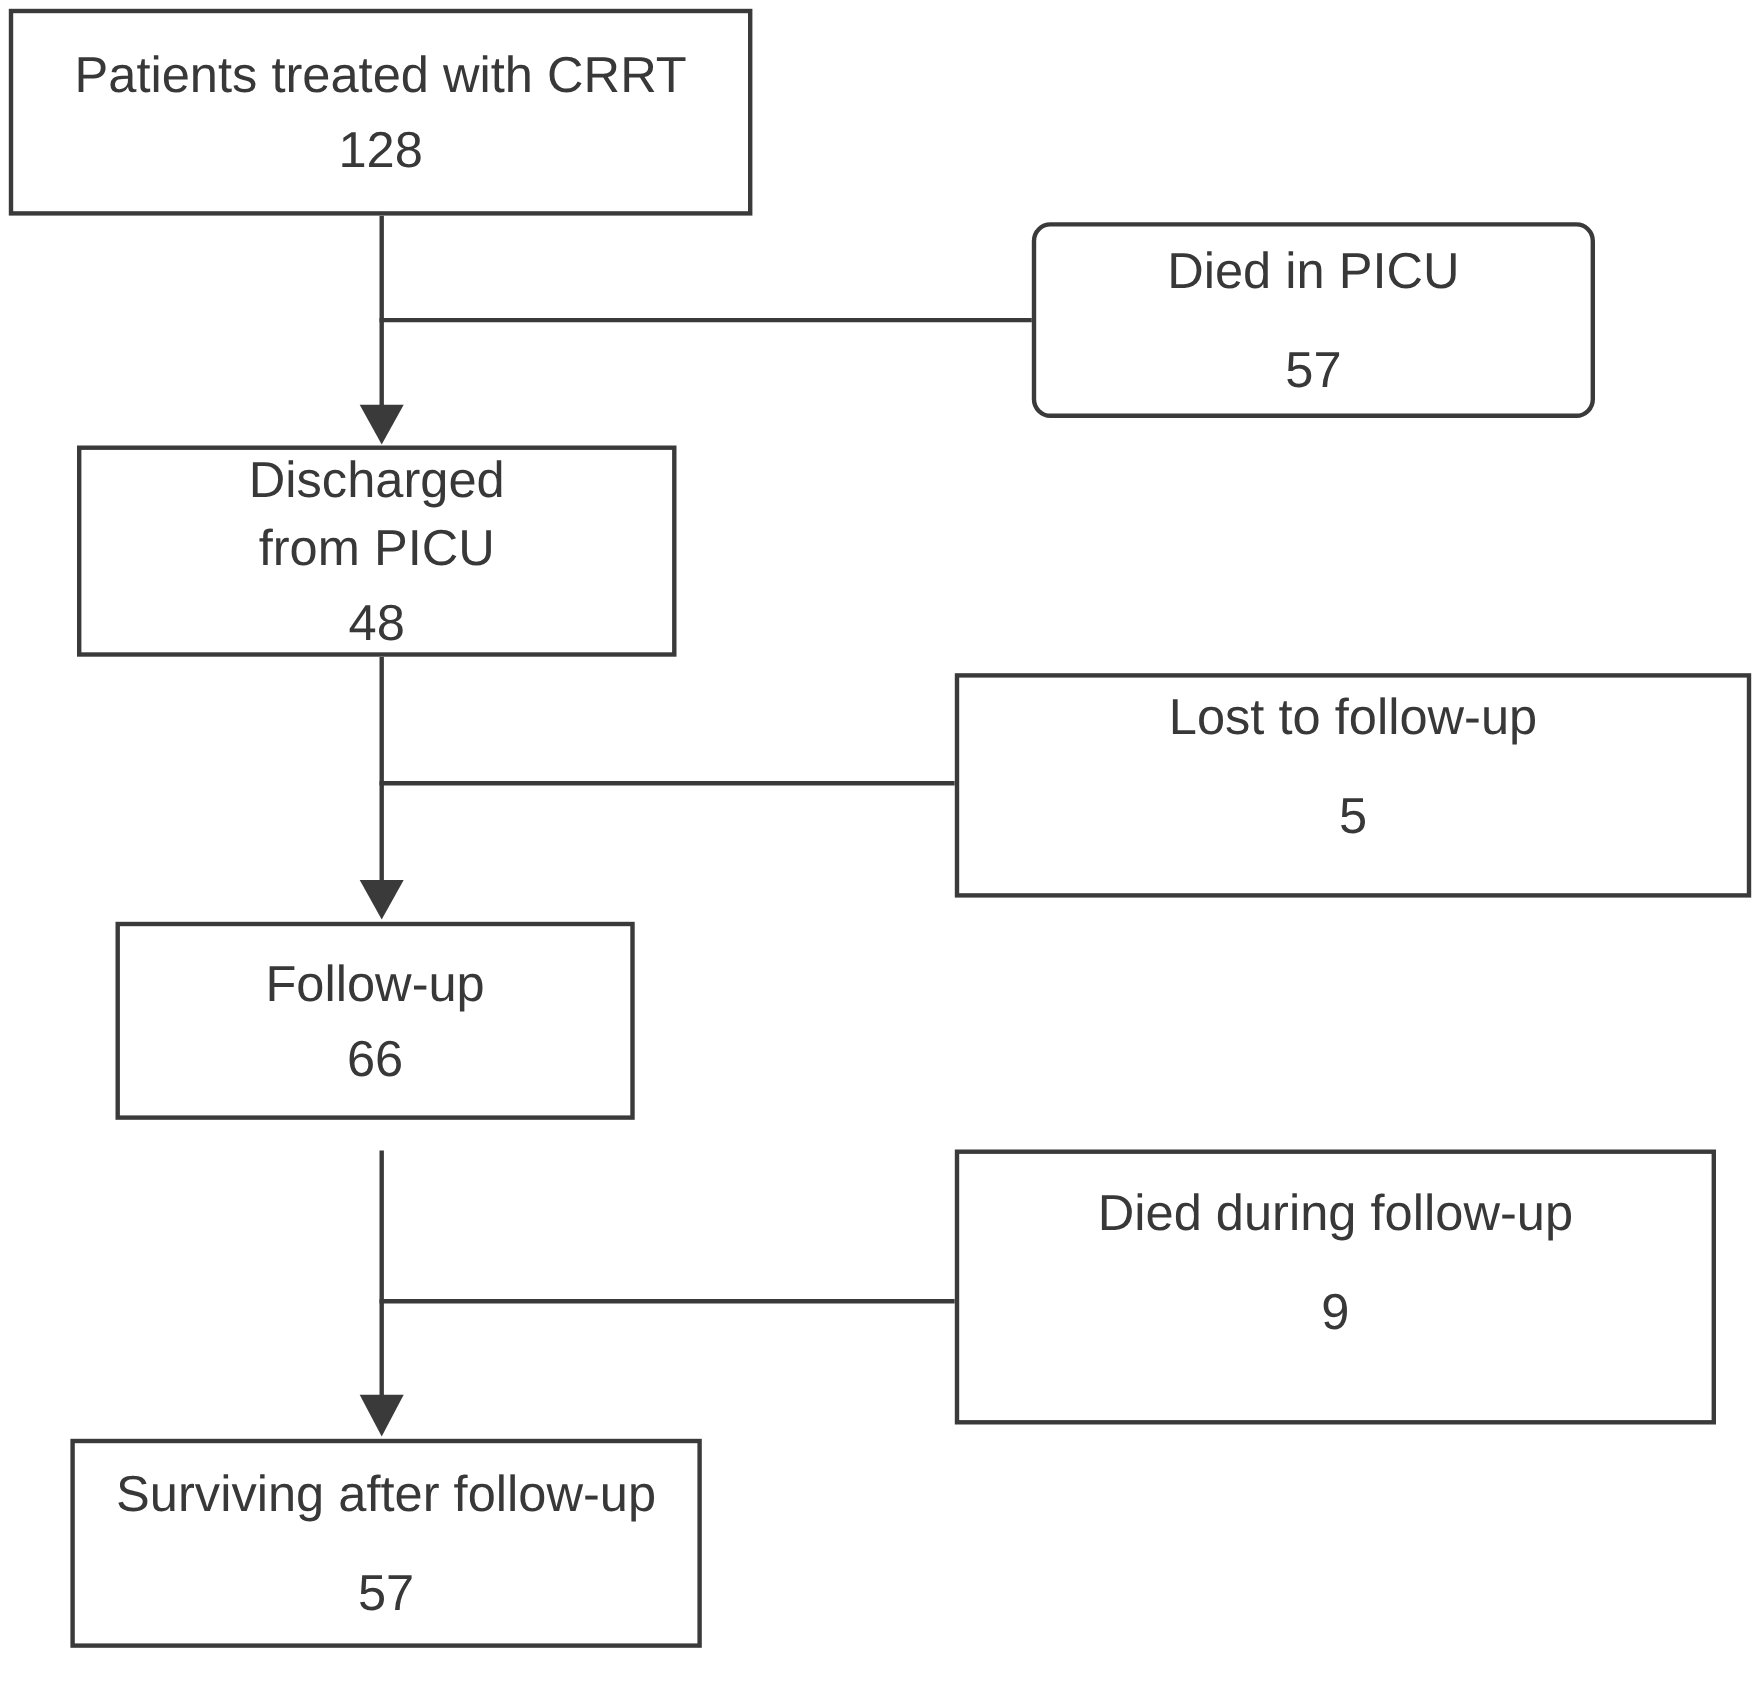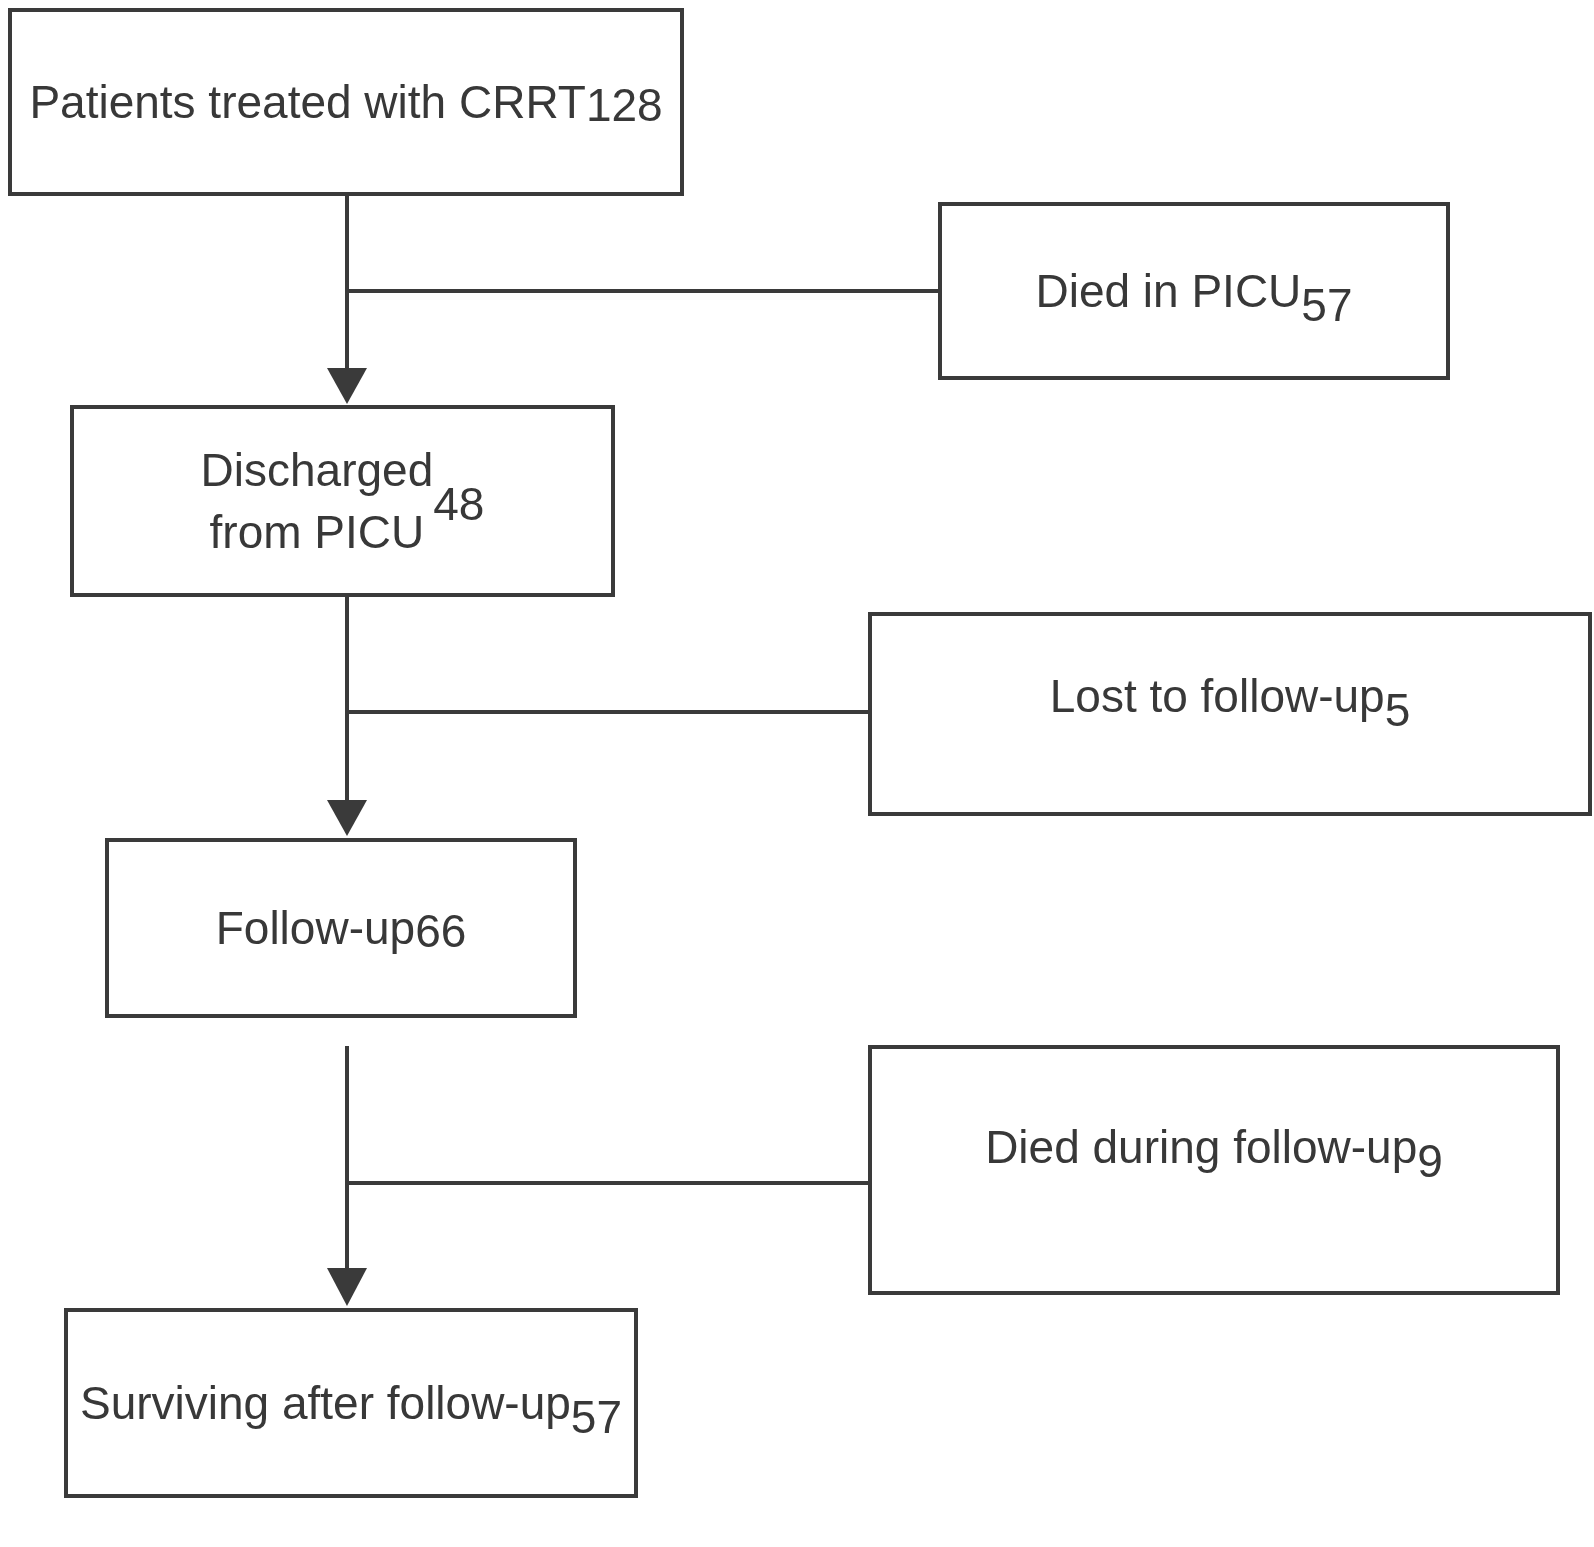--- a/index.html
+++ b/index.html
@@ -23,41 +23,42 @@
     width: 1594px;
     height: 1547px;
     pointer-events: none;
   }
   .box {
     position: absolute;
     box-sizing: border-box;
     border: 4px solid #3a3a3a;
     background: #ffffff;
     display: flex;
+    flex-direction: column;
     align-items: center;
     justify-content: center;
     text-align: center;
     font-size: 46px;
     line-height: 62px;
     color: #383838;
   }
   .box .box-label {
     display: flex;
     flex-direction: column;
     align-items: center;
   }
   .box .box-value {
     margin-top: 6px;
   }
   .box.gap-lg .box-value {
     margin-top: 28px;
   }
   
   .box-crrt          { left: 8px;    top: 8px;    width: 676px; height: 188px; }
-  .box-died-picu     { left: 938px;  top: 202px;  width: 512px; height: 178px; }
+  .box-died-picu     { left: 938px;  top: 202px;  width: 512px; height: 178px; border-radius: 17px; }
   .box-discharged    { left: 70px;   top: 405px;  width: 545px; height: 192px; align-items: center; }
   .box-lost          { left: 868px;  top: 612px;  width: 724px; height: 204px; padding-bottom: 36px; }
   .box-followup      { left: 105px;  top: 838px;  width: 472px; height: 180px; }
   .box-died-followup { left: 868px;  top: 1045px; width: 692px; height: 250px; padding-bottom: 46px; }
   .box-surviving     { left: 64px;   top: 1308px; width: 574px; height: 190px; }
 </style>
 </head>
 <body>
 
 <div id="canvas">

